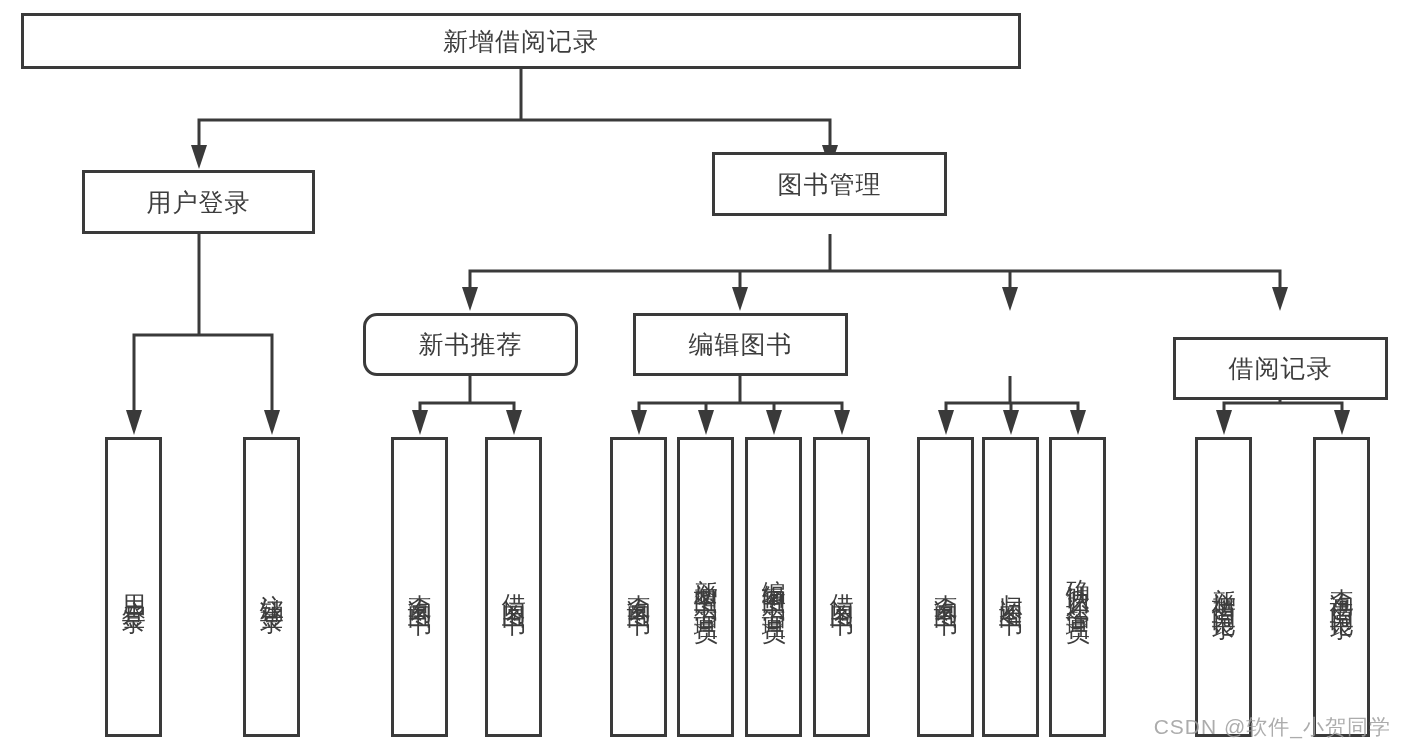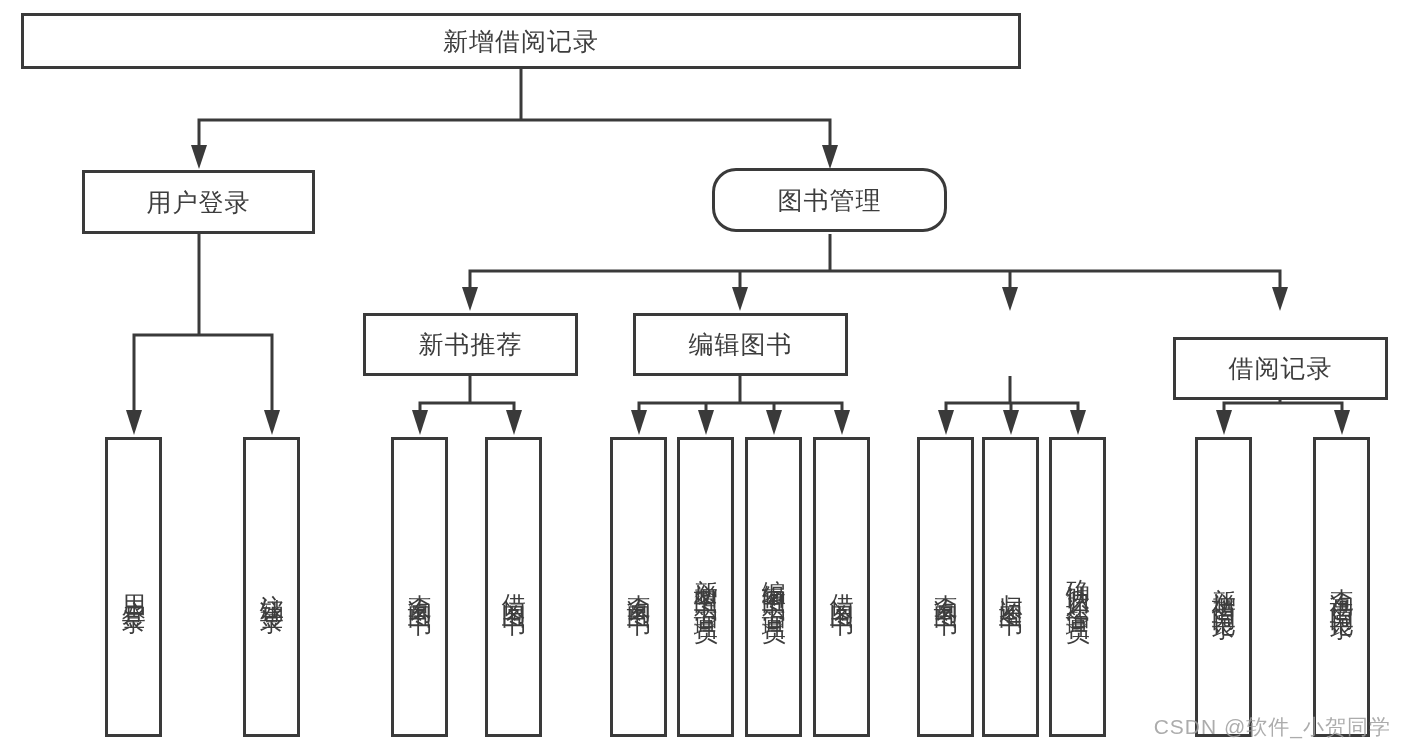--- a/index.html
+++ b/index.html
@@ -124,25 +124,25 @@
     </g>
   </svg>
 
   <div class="node h" style="left:21px; top:13px; width:1000px; height:56px;">
     <span>新增借阅记录</span>
   </div>
 
   <div class="node h" style="left:82px; top:170px; width:233px; height:64px;">
     <span>用户登录</span>
   </div>
-  <div class="node h" style="left:712px; top:168px; width:235px; height:64px;border-radius:24px;">
+  <div class="node h" style="left:712px; top:152px; width:235px; height:64px;">
     <span>图书管理</span>
   </div>
 
-  <div class="node h" style="left:363px; top:313px; width:215px; height:63px;">
+  <div class="node h" style="left:363px; top:313px; width:215px; height:63px;border-radius:14px;">
     <span>新书推荐</span>
   </div>
   <div class="node h" style="left:633px; top:313px; width:215px; height:63px;">
     <span>编辑图书</span>
   </div>
   <div class="node h" style="left:1173px; top:313px; width:215px; height:63px;margin-top:24px;">
     <span>借阅记录</span>
   </div>
 
   <div class="node v" style="left:105px; top:437px; width:57px; height:300px;">

